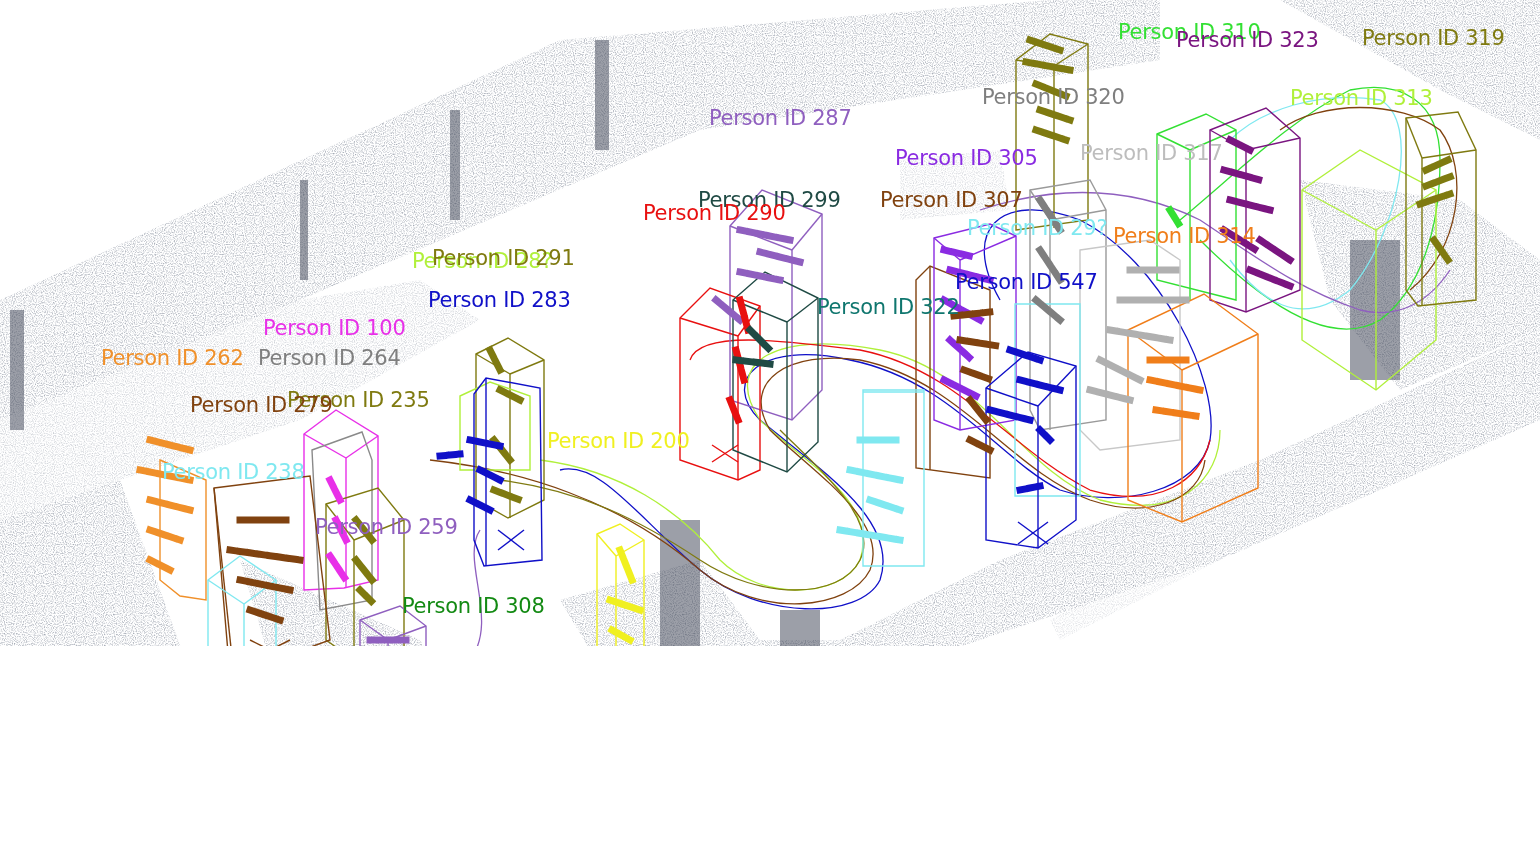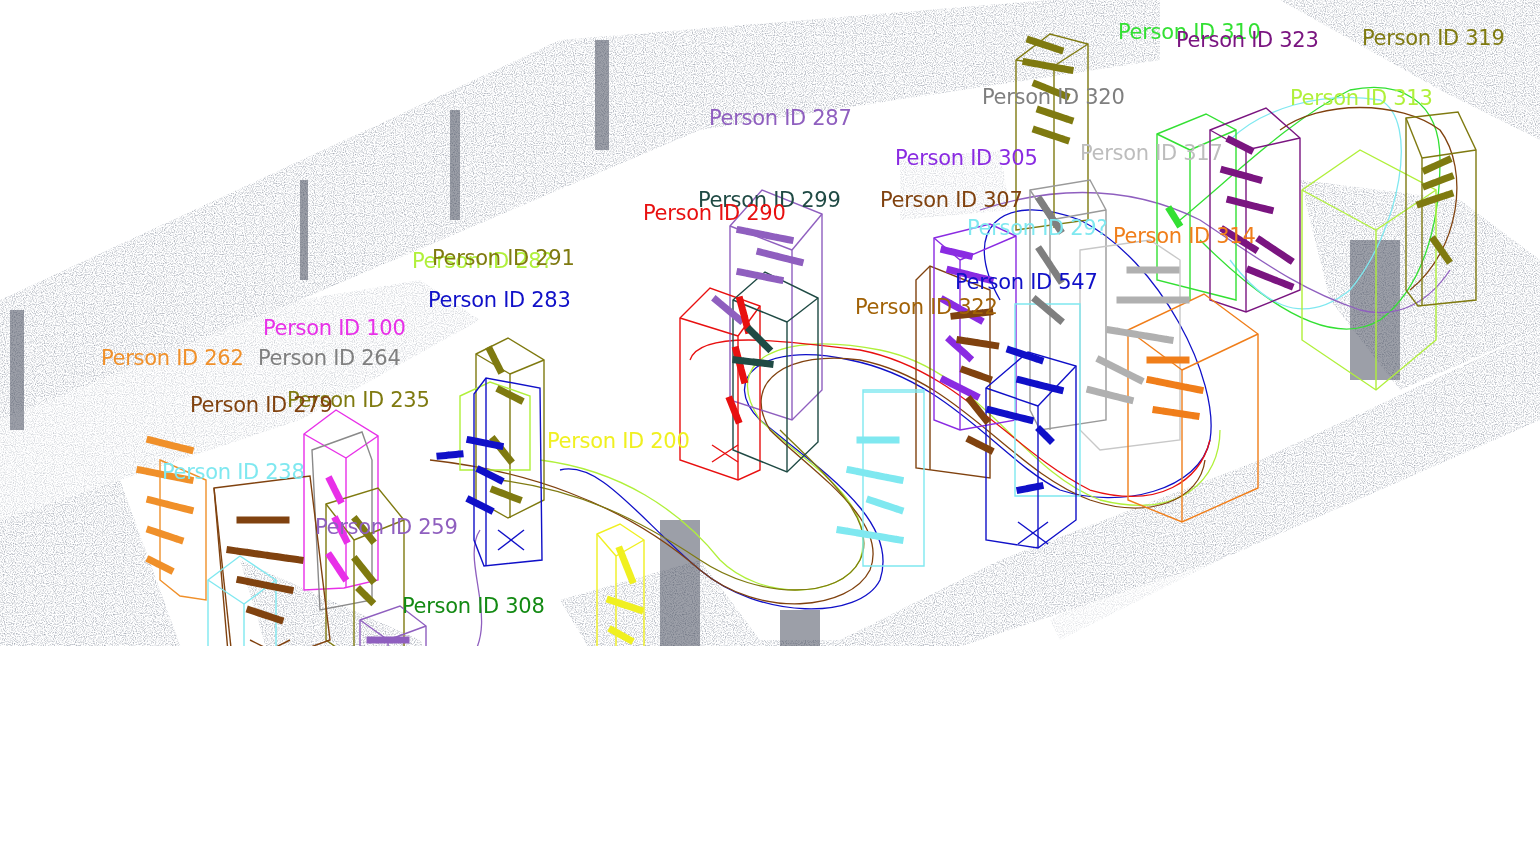--- a/index.html
+++ b/index.html
@@ -289,21 +289,21 @@
       <div class="label" style="left: 1080px; top: 143px; color: rgb(189, 189, 189);">Person ID 317</div>
       <div class="label" style="left: 698px; top: 190px; color: rgb(31, 74, 68);">Person ID 299</div>
       <div class="label" style="left: 643px; top: 203px; color: rgb(232, 16, 16);">Person ID 290</div>
       <div class="label" style="left: 880px; top: 190px; color: rgb(128, 66, 15);">Person ID 307</div>
       <div class="label" style="left: 967px; top: 218px; color: rgb(127, 232, 240);">Person ID 29?</div>
       <div class="label" style="left: 1113px; top: 226px; color: rgb(240, 126, 26);">Person ID 314</div>
       <div class="label" style="left: 412px; top: 251px; color: rgb(176, 240, 58);">Person ID 28?</div>
       <div class="label" style="left: 432px; top: 248px; color: rgb(127, 122, 16);">Person ID 291</div>
       <div class="label" style="left: 955px; top: 272px; color: rgb(16, 16, 200);">Person ID 547</div>
       <div class="label" style="left: 428px; top: 290px; color: rgb(16, 16, 200);">Person ID 283</div>
-      <div class="label" style="left: 817px; top: 297px; color: #a16207; padding-left: 38px;">Person ID 322</div>
+      <div class="label" style="left: 817px; top: 297px; color: #0f766e;">Person ID 322</div>
       <div class="label" style="left: 263px; top: 318px; color: rgb(232, 48, 232);">Person ID 100</div>
       <div class="label" style="left: 101px; top: 348px; color: rgb(240, 144, 42);">Person ID 262</div>
       <div class="label" style="left: 258px; top: 348px; color: rgb(127, 127, 127);">Person ID 264</div>
       <div class="label" style="left: 287px; top: 390px; color: rgb(127, 122, 16);">Person ID 235</div>
       <div class="label" style="left: 190px; top: 395px; color: rgb(128, 66, 15);">Person ID 279</div>
       <div class="label" style="left: 547px; top: 431px; color: rgb(240, 240, 32);">Person ID 200</div>
       <div class="label" style="left: 162px; top: 462px; color: rgb(127, 232, 240);">Person ID 238</div>
       <div class="label" style="left: 315px; top: 517px; color: rgb(143, 95, 191);">Person ID 259</div>
       <div class="label" style="left: 402px; top: 596px; color: rgb(19, 138, 19);">Person ID 308</div>
     </div>

